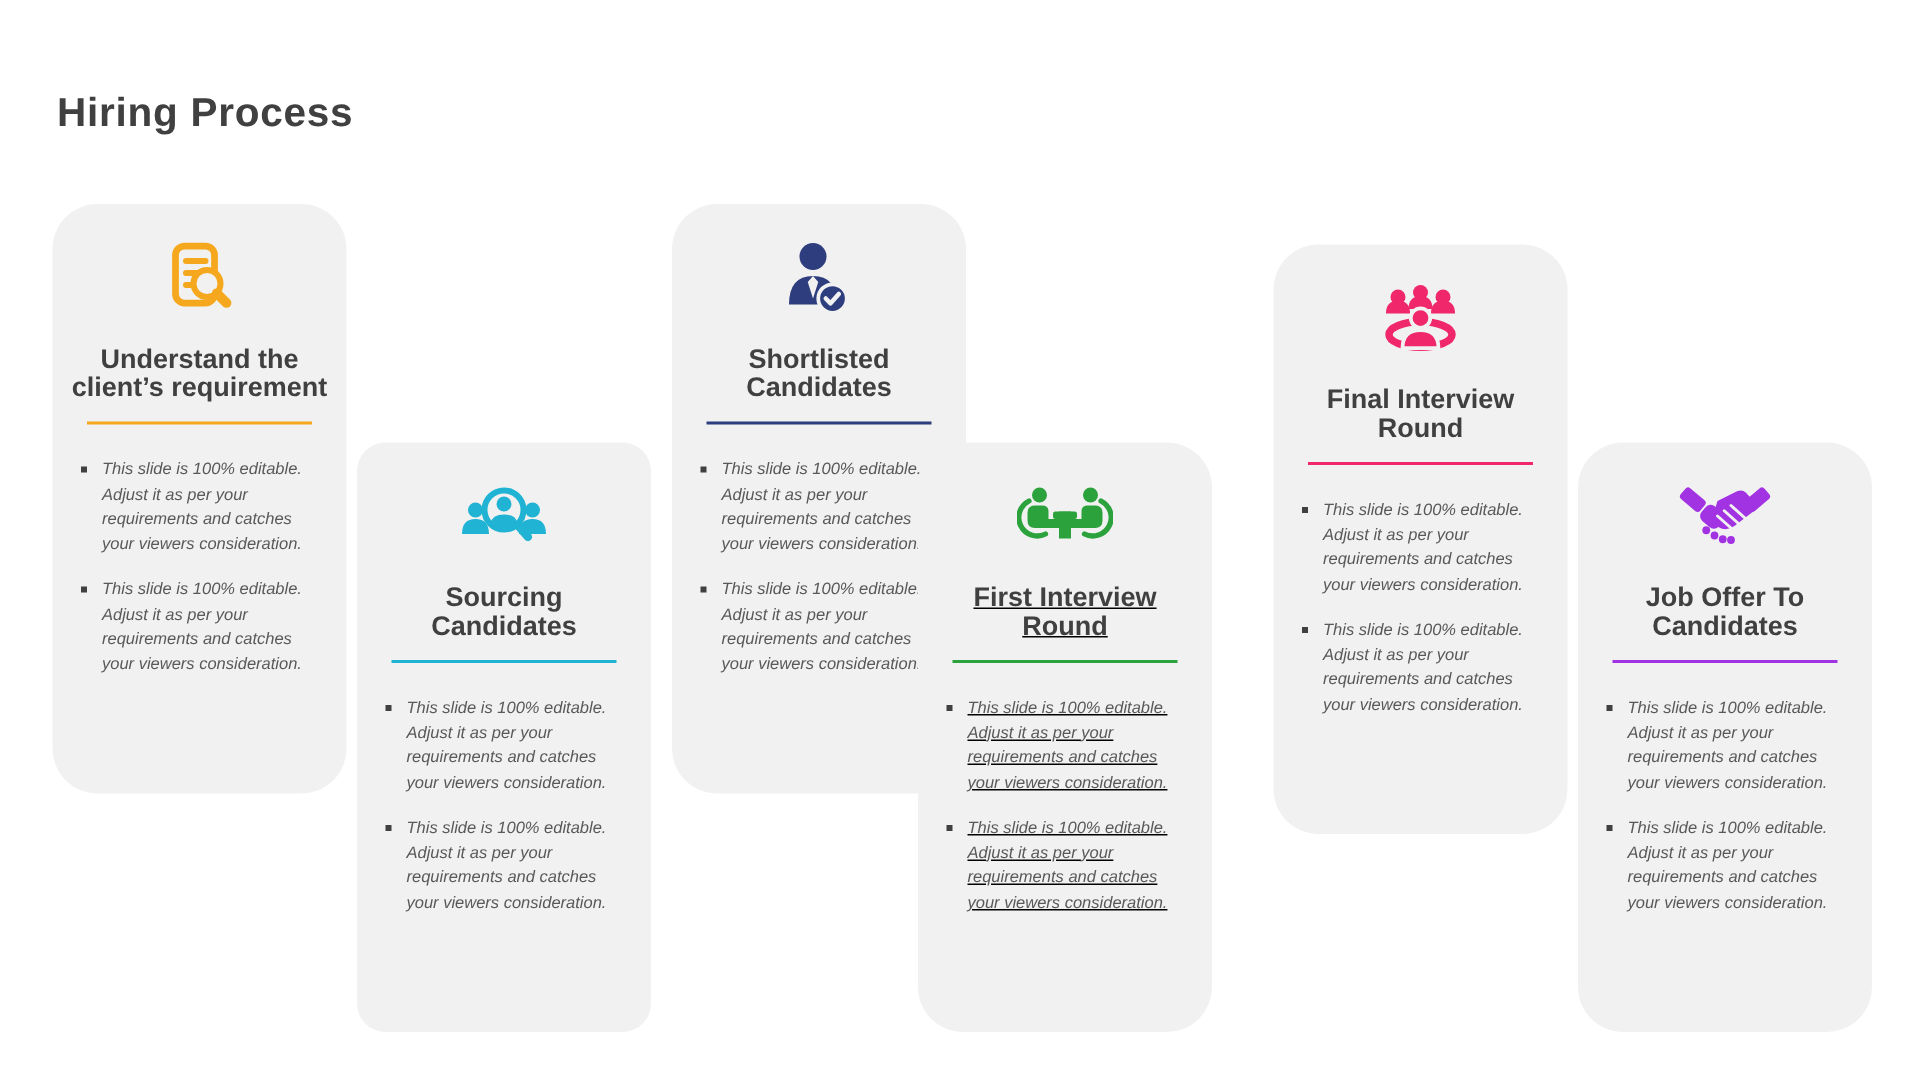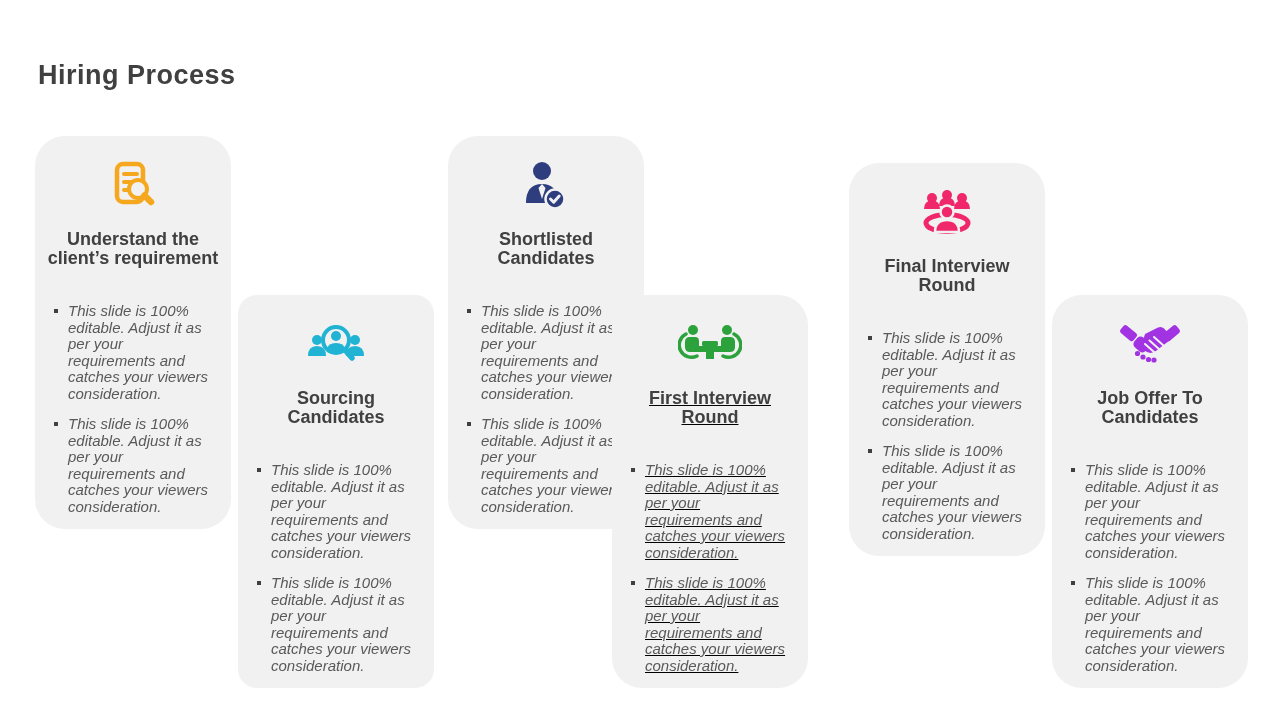--- a/index.html
+++ b/index.html
@@ -45,21 +45,21 @@
   }
   .bullets li {
     display: flex; align-items: flex-start;
     margin-bottom: 14px;
   }
   .marker {
     flex: 0 0 auto; width: 4px; height: 4px; background: #404040;
     margin: 6px 10px 0 2px;
   }
   .btxt {
-    font-size: 15px; line-height: 16.5px; font-style: italic;
+    font-size: 11px; line-height: 16.5px; font-style: italic;
     color: #595959; width: 146px;
   }
 </style>
 </head>
 <body>
 
 <h1 class="page-title">Hiring Process</h1>
 
 <div class="card c1" style="--accent: #F5A81E;">
   <div class="card-icon">

